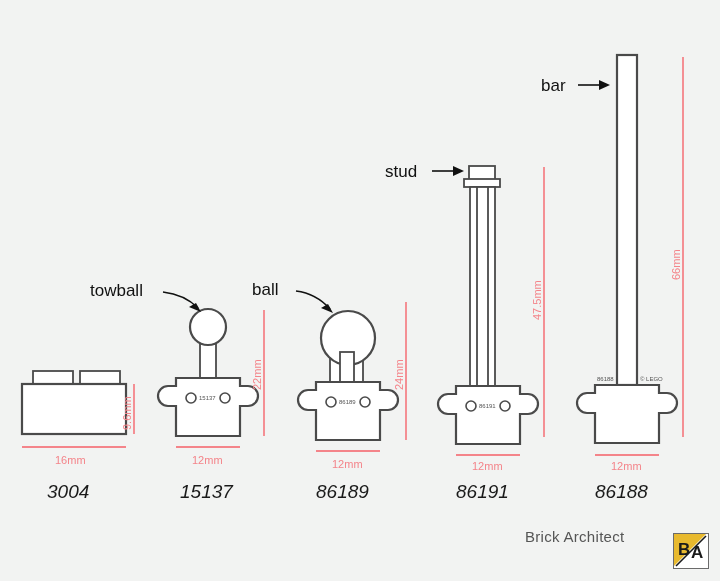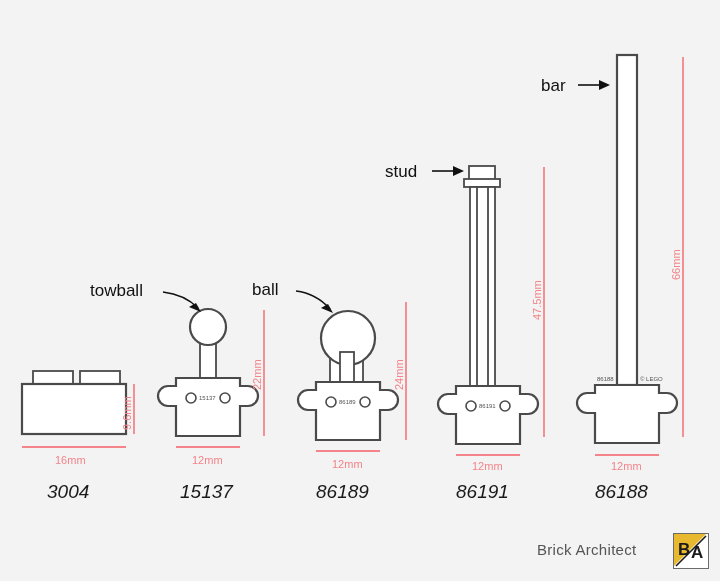--- a/index.html
+++ b/index.html
@@ -164,21 +164,21 @@
     </g>
 
     <g>
       <text class="callout-text" x="541" y="91">bar</text>
       <line class="arrow-path" x1="578" y1="85" x2="604" y2="85"></line>
       <polygon class="arrow-head" points="610,85 599,80 599,90"></polygon>
     </g>
 
   </svg>
 
-  <div class="brand-text" style="left:525px;top:541px;margin-left:12px;">Brick Architect</div>
+  <div class="brand-text" style="left:525px;top:528px;">Brick Architect</div>
 
   <div class="logo-box" style="left:673px;top:533px;">
     <div class="logo-tri"></div>
     <svg class="logo-slash">
       <line x1="32" y1="2" x2="2" y2="32" stroke="#1a1a1a" stroke-width="1.6"></line>
     </svg>
     <div class="logo-b">B</div>
     <div class="logo-a">A</div>
   </div>
 

